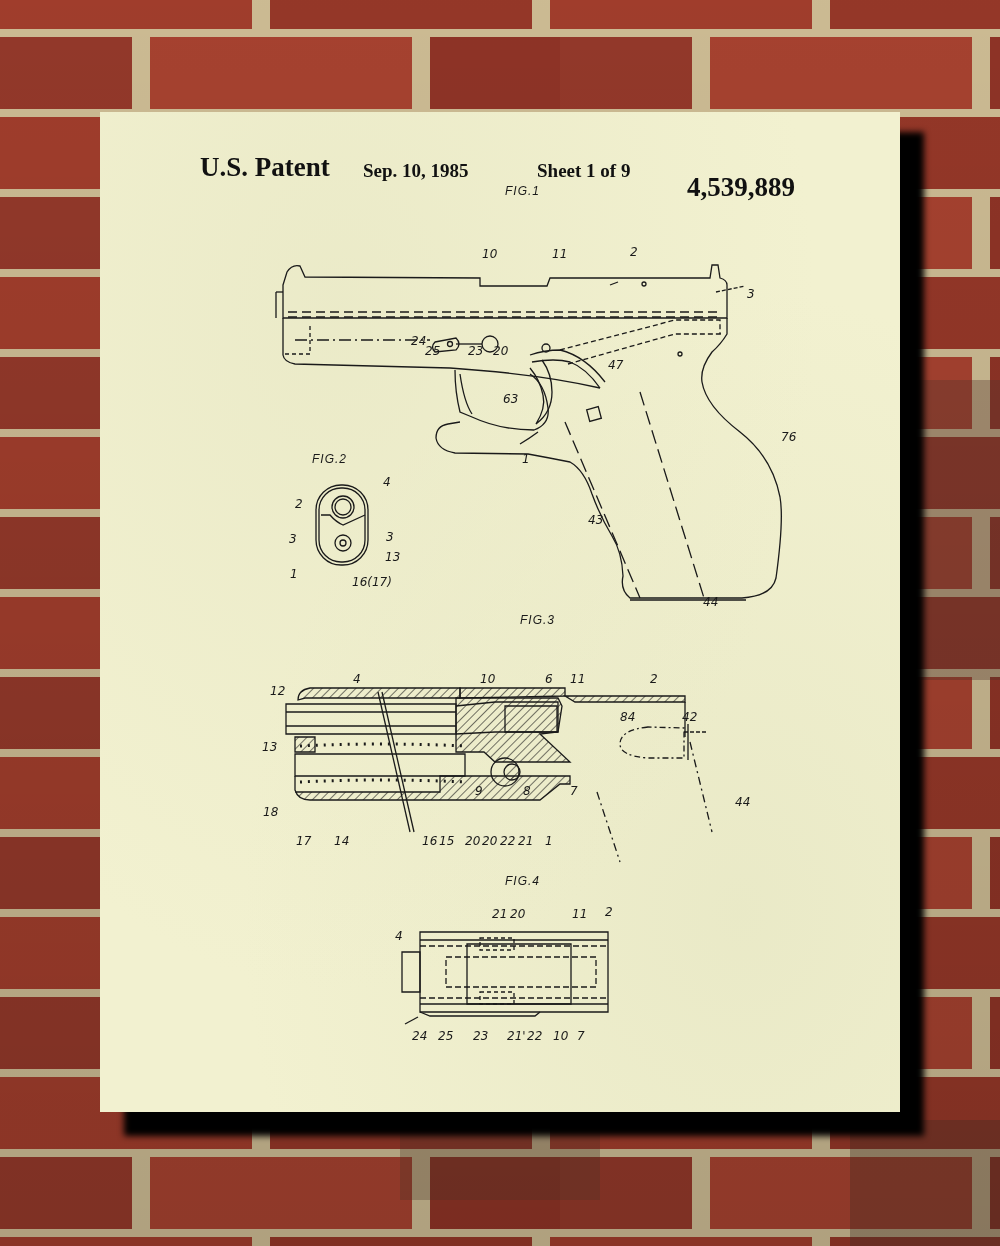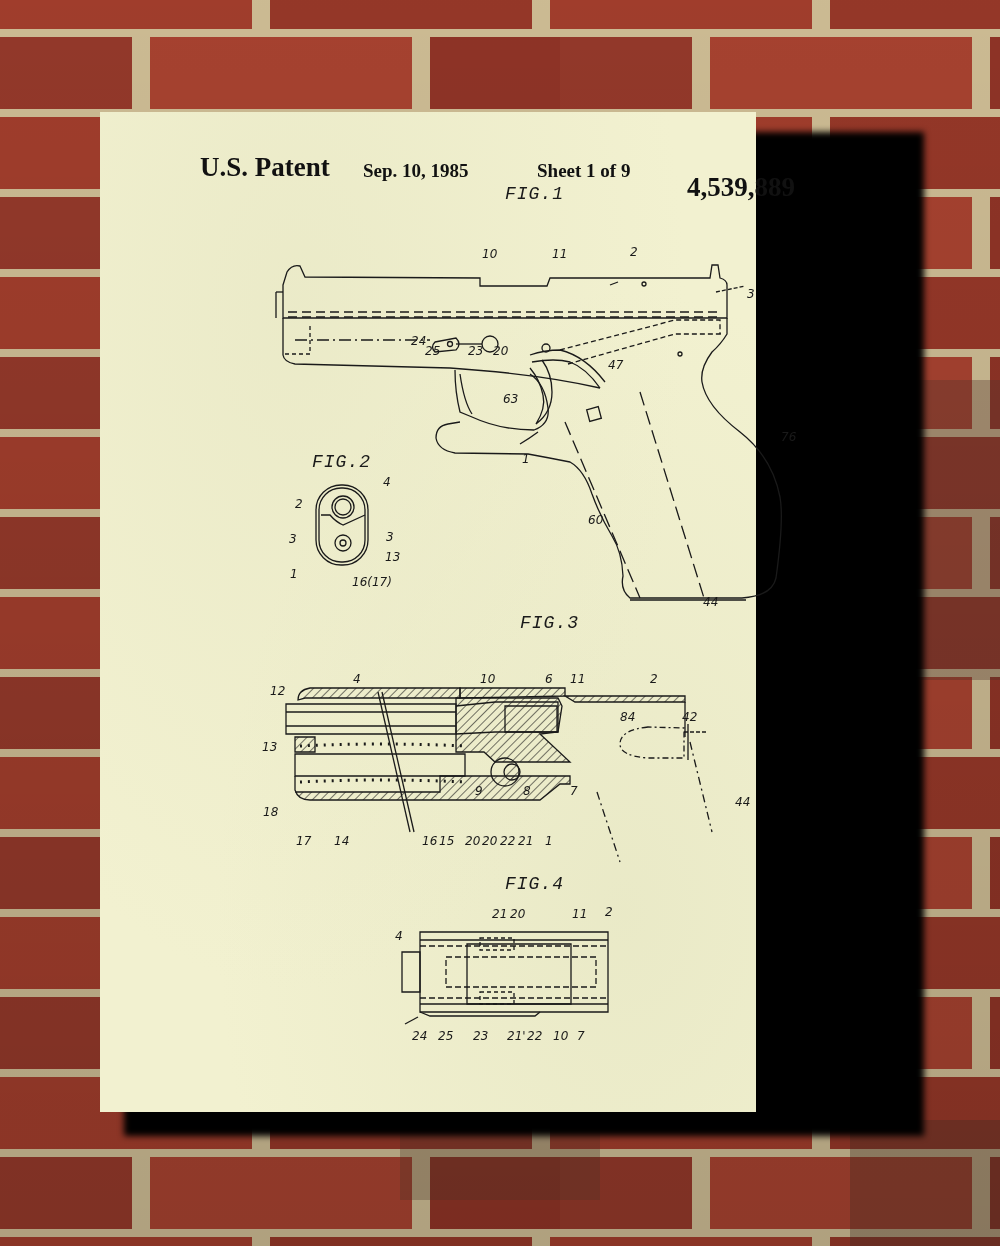--- a/index.html
+++ b/index.html
@@ -8,34 +8,34 @@
     background: #a8402e;
     font-family: "Liberation Serif", serif;
   }
   .wall { position: absolute; left: 0; top: 0; width: 1000px; height: 1246px; }
   .shadow {
     position: absolute; left: 124px; top: 132px; width: 800px; height: 1004px;
     background: #000;
     filter: blur(3px);
   }
   .poster {
-    position: absolute; left: 100px; top: 112px; width: 656px; height: 1000px;
+    position: absolute; left: 100px; top: 112px; width: 800px; height: 1000px;
     background: #f2f1d0;
     background-image: radial-gradient(ellipse at 30% 20%, rgba(230,230,195,0.6), rgba(242,241,208,0) 60%),
                       radial-gradient(ellipse at 80% 80%, rgba(225,226,190,0.5), rgba(242,241,208,0) 55%);
   }
   .hdr { position: absolute; top: 40px; left: 0; width: 800px; height: 40px; color: #111; }
   .hdr span { position: absolute; white-space: nowrap; }
   .h-patent { left: 100px; top: 0; font-size: 27px; font-weight: bold; }
   .h-date { left: 263px; top: 8px; font-size: 19px; font-weight: bold; }
   .h-sheet { left: 437px; top: 8px; font-size: 19px; font-weight: bold; }
   .h-number { left: 587px; top: 0; font-size: 27px; font-weight: bold; margin-top: 20px; }
   .fig-label {
-    position: absolute; font-family: Liberation Mono, monospace; font-style: italic;
-    font-size: 18px; color: #1a1a1a; letter-spacing: 1px;
+    position: absolute; font-family: Liberation Sans, sans-serif; font-style: italic;
+    font-size: 12px; color: #1a1a1a; letter-spacing: 1px;
   }
   .ref {
     position: absolute; font-family: "DejaVu Sans", sans-serif; font-style: italic;
     font-size: 12px; color: #1a1a1a; white-space: nowrap;
   }
   svg.draw { position: absolute; left: 0; top: 0; width: 800px; height: 1000px; }
   svg.draw * { vector-effect: non-scaling-stroke; }
 </style>
 </head>
 <body>
@@ -187,21 +187,21 @@
   <span class="ref" style="left:530px; top:133px;">2</span>
   <span class="ref" style="left:647px; top:175px;">3</span>
   <span class="ref" style="left:311px; top:222px;">24</span>
   <span class="ref" style="left:325px; top:232px;">25</span>
   <span class="ref" style="left:368px; top:232px;">23</span>
   <span class="ref" style="left:393px; top:232px;">20</span>
   <span class="ref" style="left:508px; top:246px;">47</span>
   <span class="ref" style="left:403px; top:280px;">63</span>
   <span class="ref" style="left:645px; top:318px;margin-left:36px;">76</span>
   <span class="ref" style="left:422px; top:340px;">1</span>
-  <span class="ref" style="left:488px; top:401px;">60</span>
+  <span class="ref" style="left:488px; top:401px;">43</span>
   <span class="ref" style="left:603px; top:483px;">44</span>
 
   <span class="ref" style="left:195px; top:385px;">2</span>
   <span class="ref" style="left:283px; top:363px;">4</span>
   <span class="ref" style="left:189px; top:420px;">3</span>
   <span class="ref" style="left:286px; top:418px;">3</span>
   <span class="ref" style="left:285px; top:438px;">13</span>
   <span class="ref" style="left:190px; top:455px;">1</span>
   <span class="ref" style="left:252px; top:463px;">16(17)</span>
 

